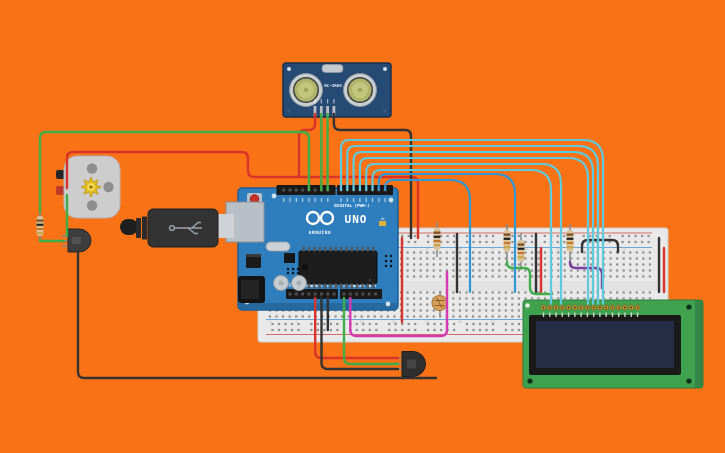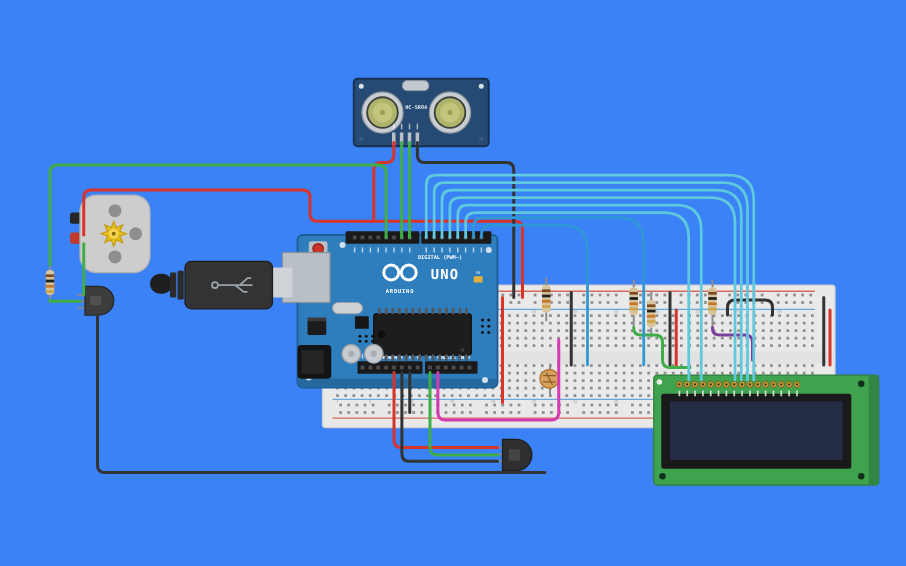--- a/index.html
+++ b/index.html
@@ -1,16 +1,16 @@
 <!DOCTYPE html>
 <html><head>
 <meta charset="utf-8">
 <style>
   html,body{margin:0;padding:0;background:#000;}
-  #stage{position:relative;width:725px;height:453px;background:#3b82f6;overflow:hidden;
+  #stage{position:relative;width:725px;height:453px;background:#f97316;overflow:hidden;
          font-family:"Liberation Sans", sans-serif;}
   svg text{font-family:"DejaVu Sans Mono", monospace;}
   .lbl{fill:#ffffff;font-weight:bold;}
 </style>
 </head>
 <body>
 
 <div id="stage">
 <svg width="725" height="453" viewBox="0 0 725 453">
 

